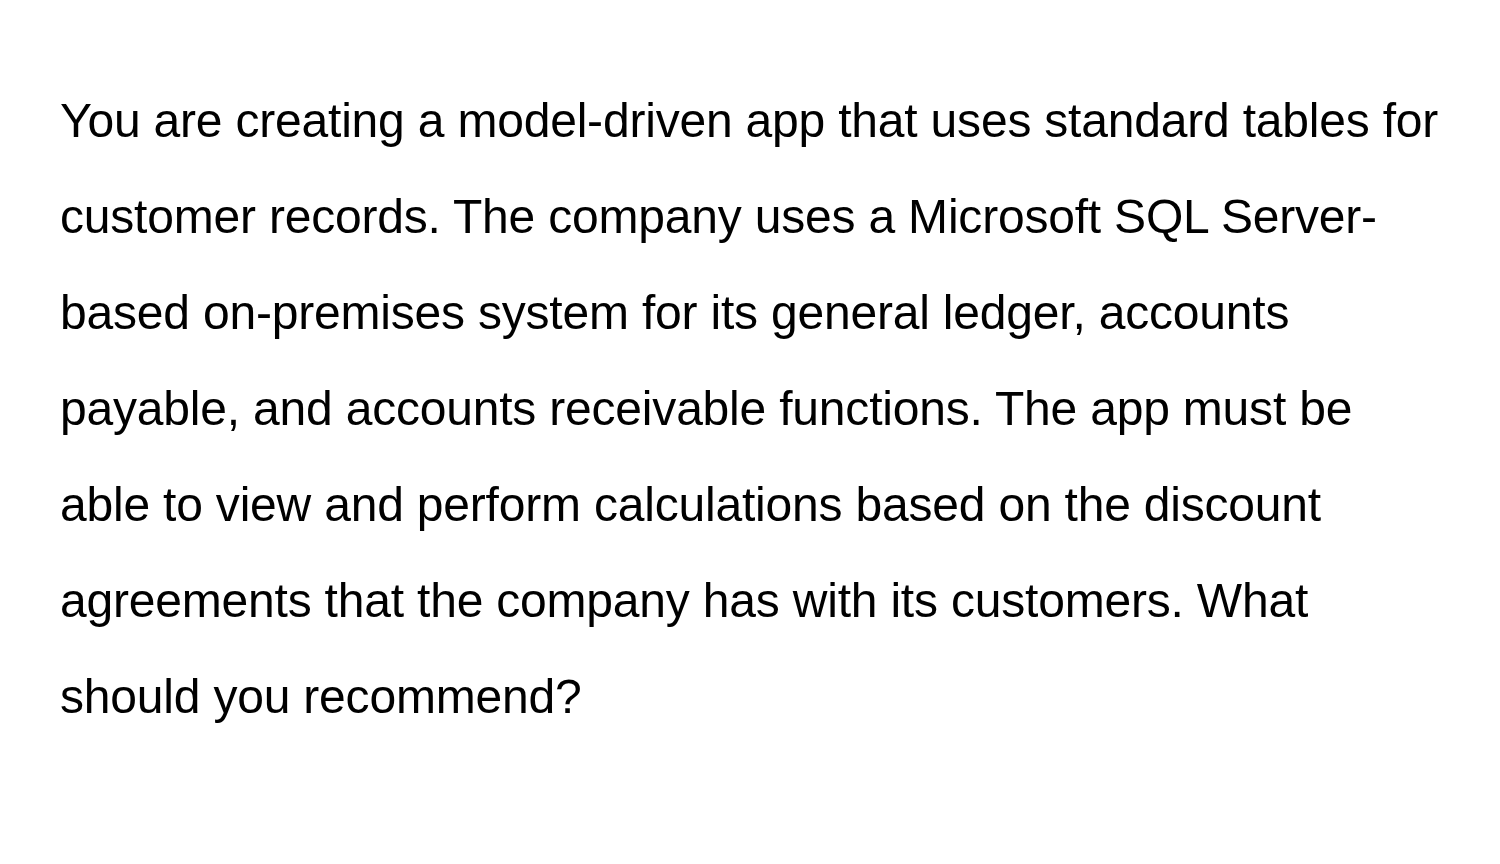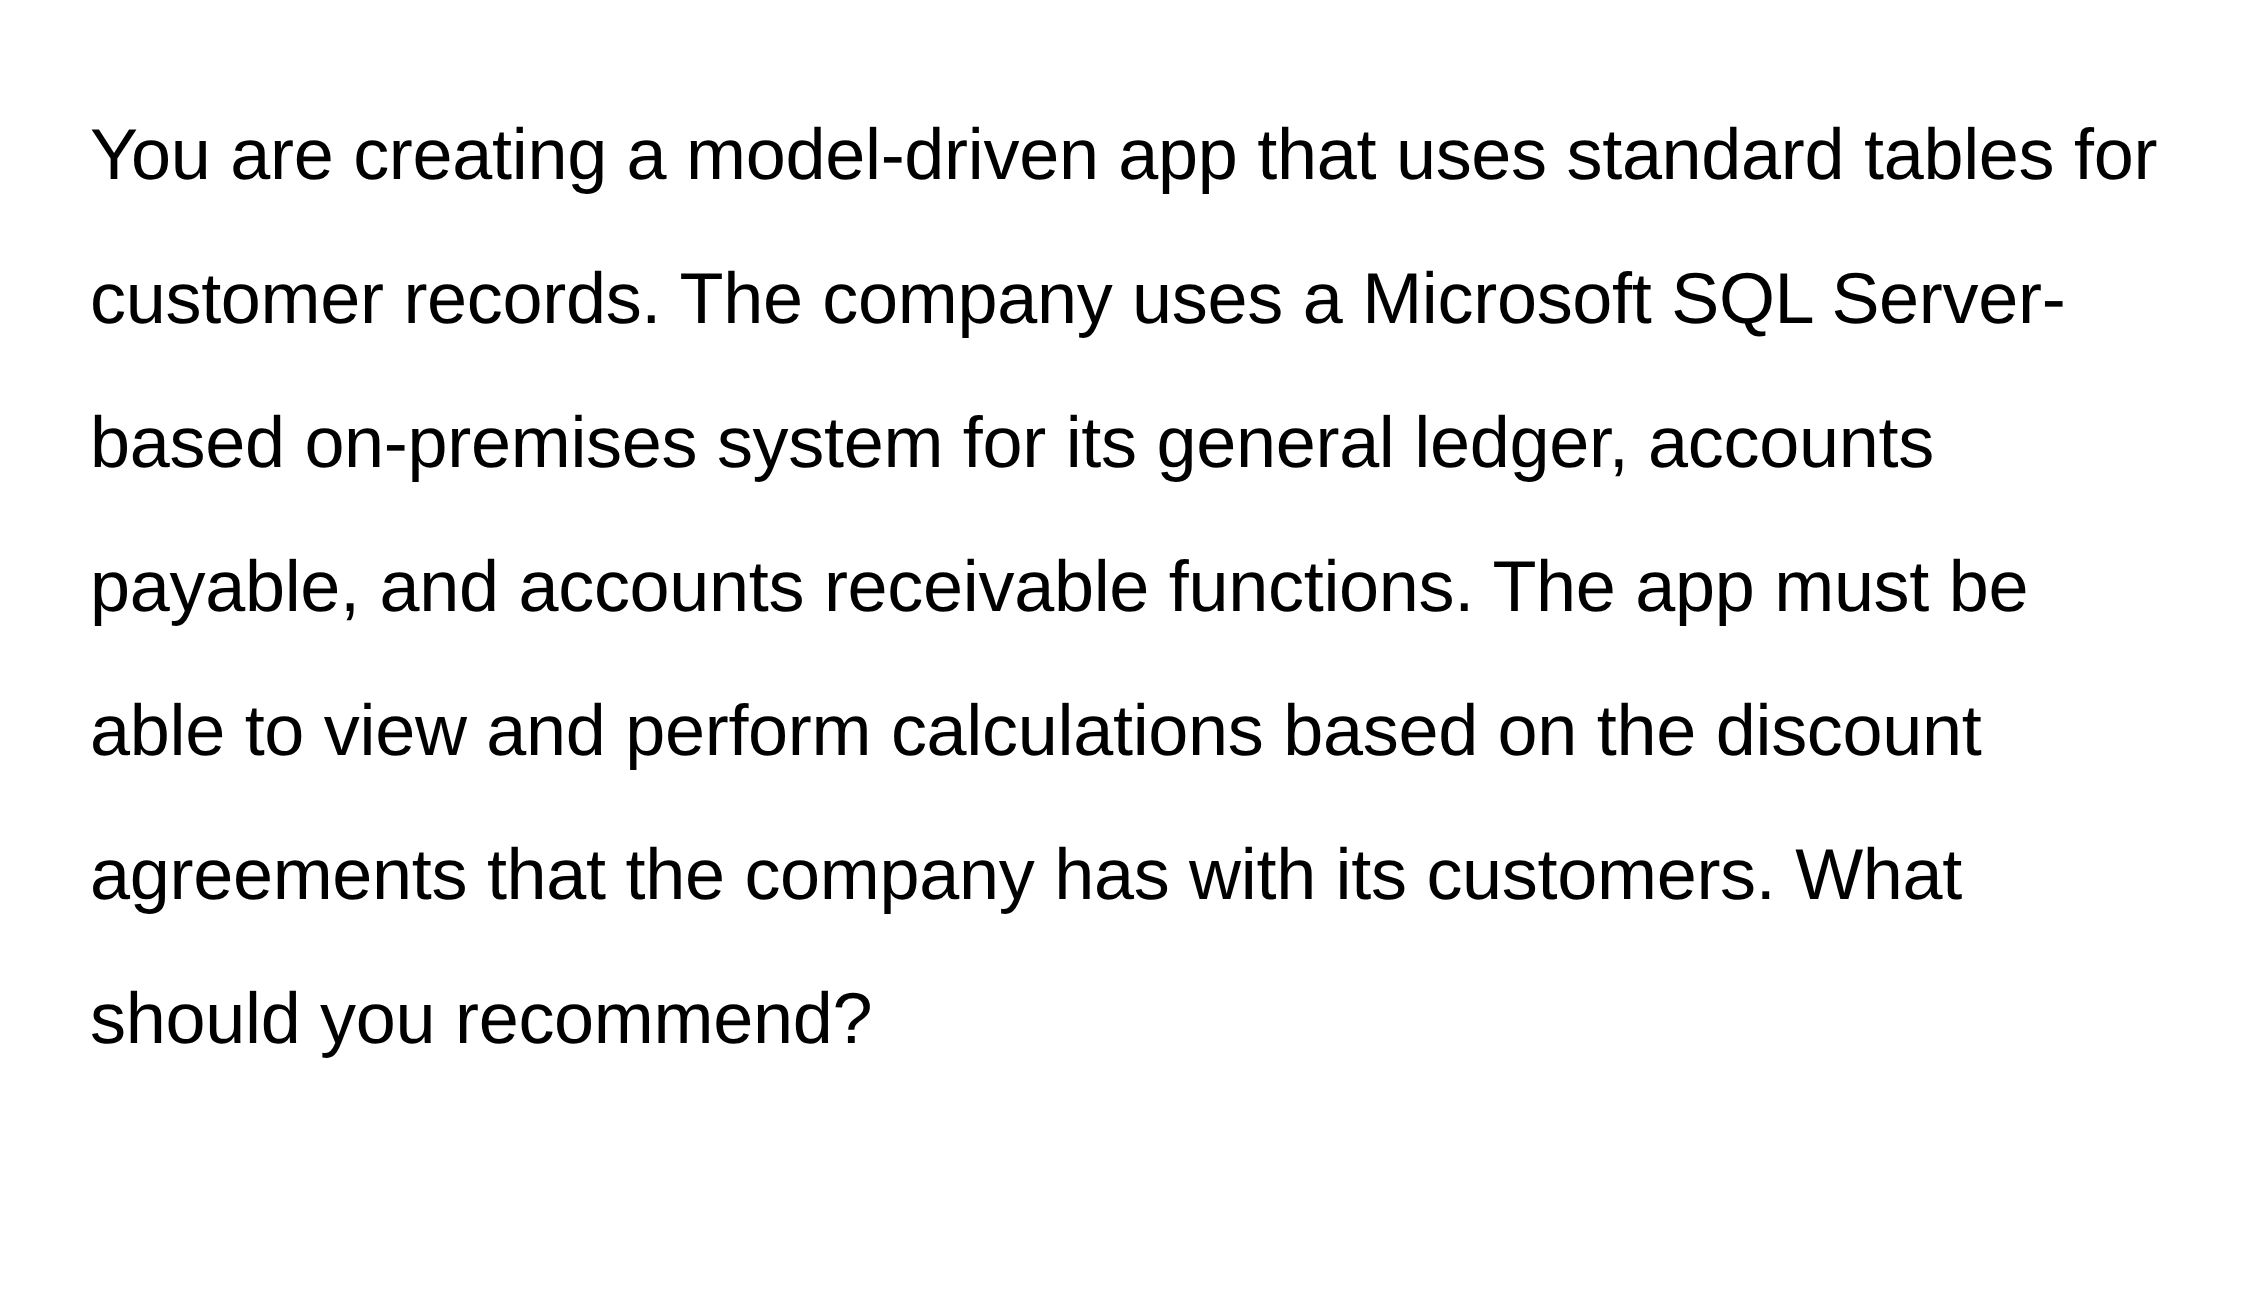--- a/index.html
+++ b/index.html
@@ -6,21 +6,21 @@
     margin: 0;
     padding: 0;
     width: 1500px;
     height: 864px;
     background: #ffffff;
     font-family: -apple-system, BlinkMacSystemFont, "Segoe UI", Helvetica, Arial, sans-serif;
     overflow: hidden;
   }
   .page {
     box-sizing: border-box;
-    padding: 56px 60px 60px 60px;
+    padding: 73px 60px 60px 60px;
     width: 100%;
     height: 100%;
   }
   .question-text {
     font-size: 48px;
     line-height: 2.0;
     color: #000000;
     font-weight: 400;
     letter-spacing: -0.2px;
     white-space: pre-wrap;

